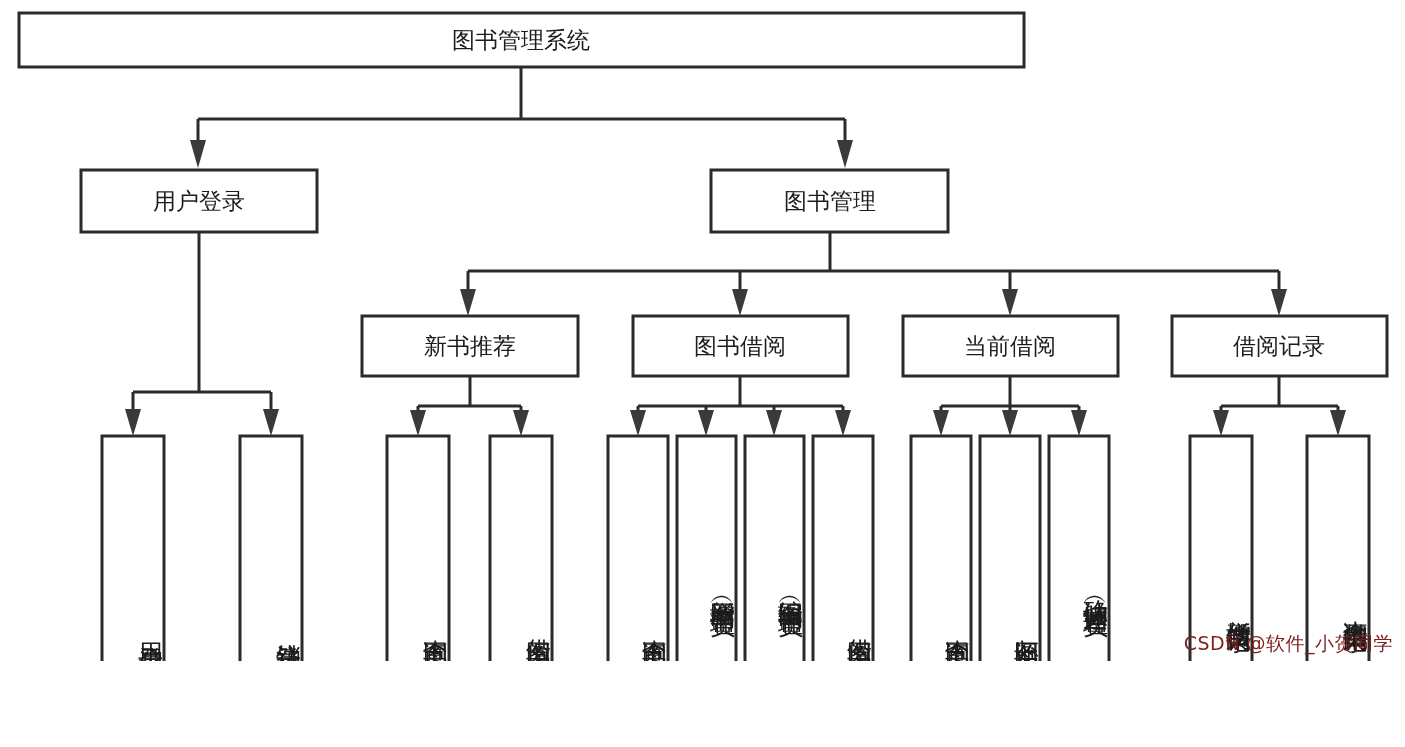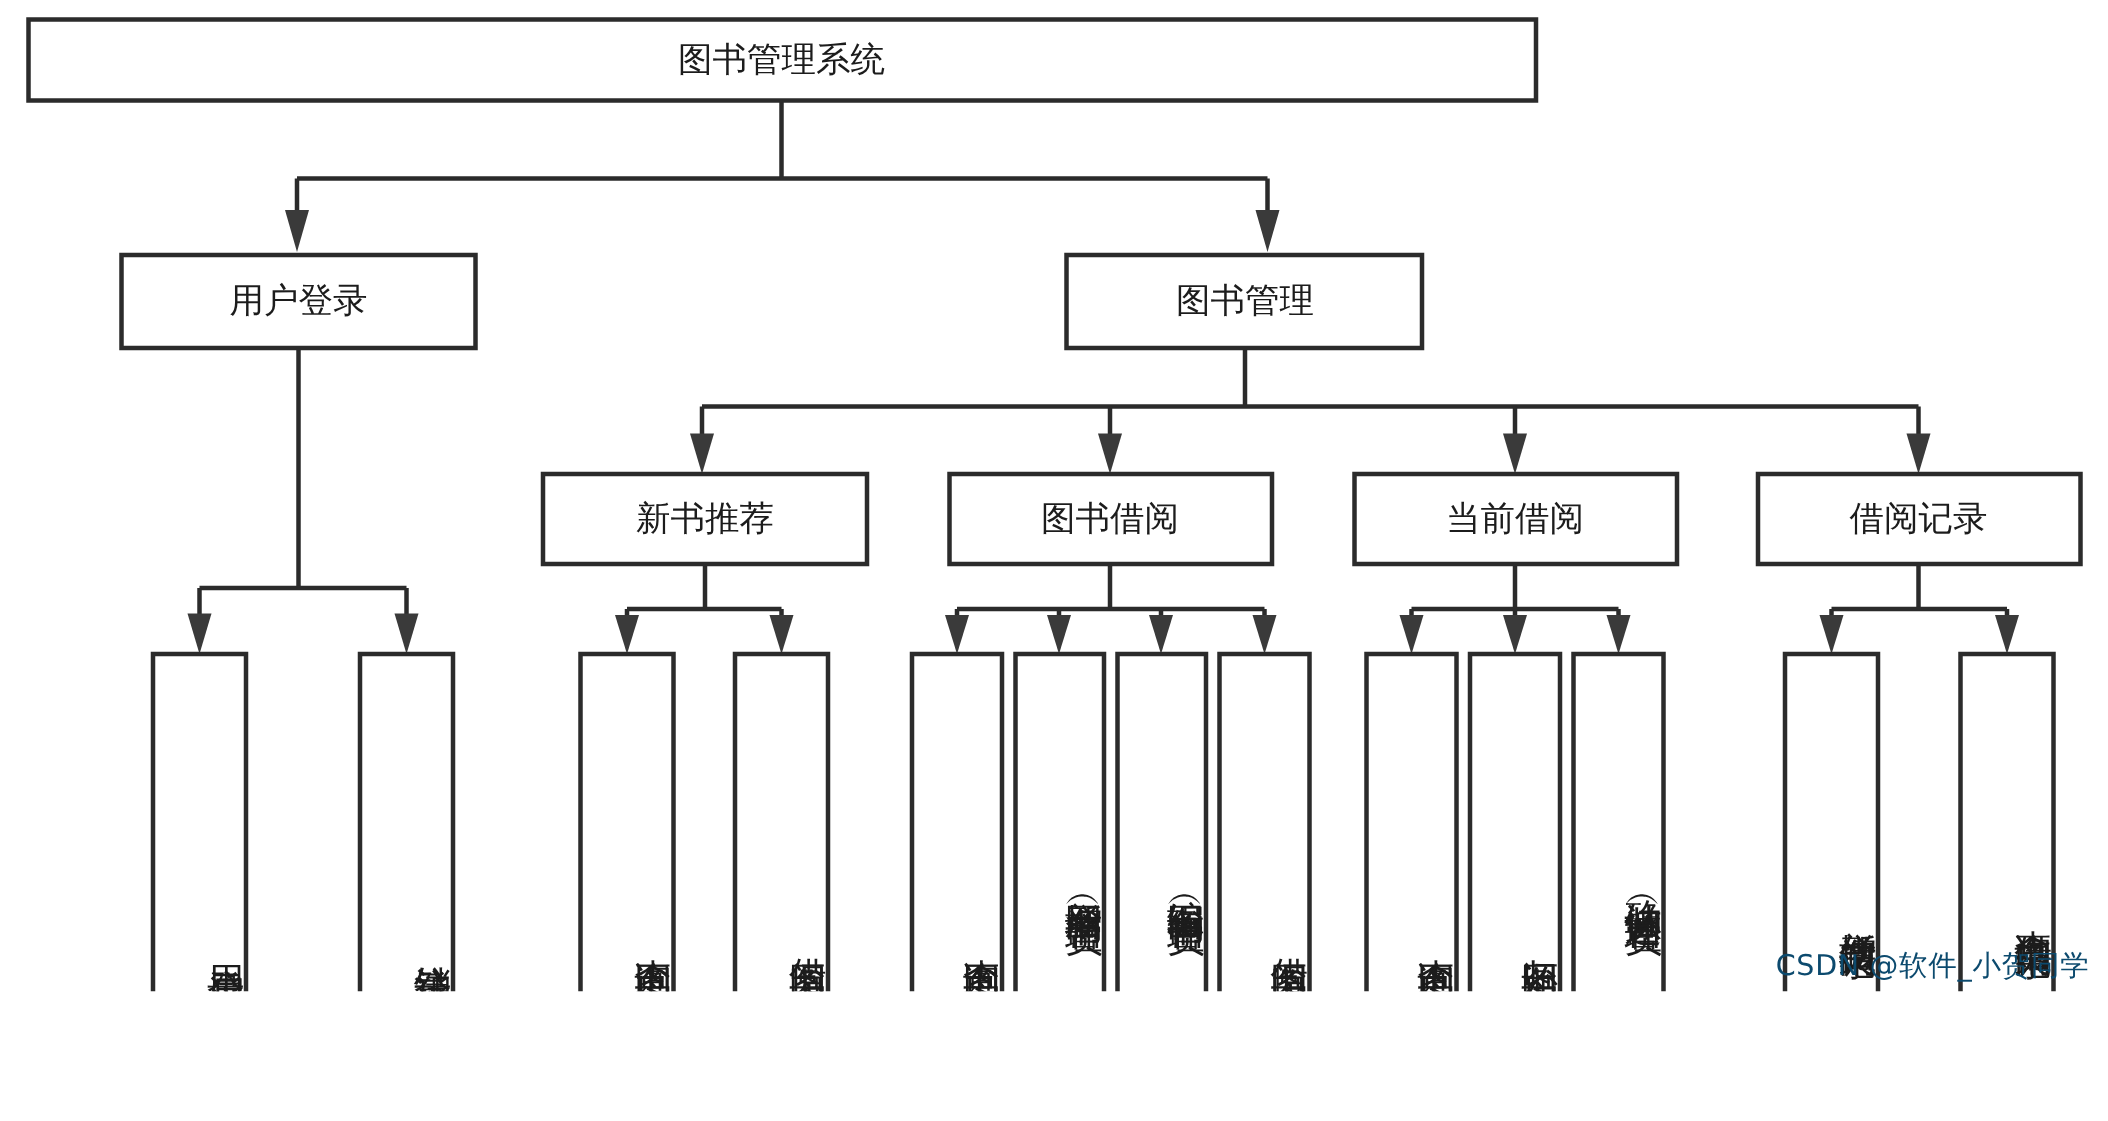--- a/index.html
+++ b/index.html
@@ -59,21 +59,21 @@
     align-items: flex-start;
     justify-content: center;
     pointer-events: none;
   }
   .watermark {
     position: absolute;
     right: 12px;
     bottom: 4px;
     font-family: "DejaVu Sans", "Liberation Sans", sans-serif;
     font-size: 19px;
-    color: #0c4a6e;
+    color: #7f1d1d;
     letter-spacing: 0.5px;
     white-space: nowrap;
   }
 </style>
 </head>
 <body>
 
 <div id="stage">
 
   <svg id="diagram" viewBox="0 0 1405 747">

